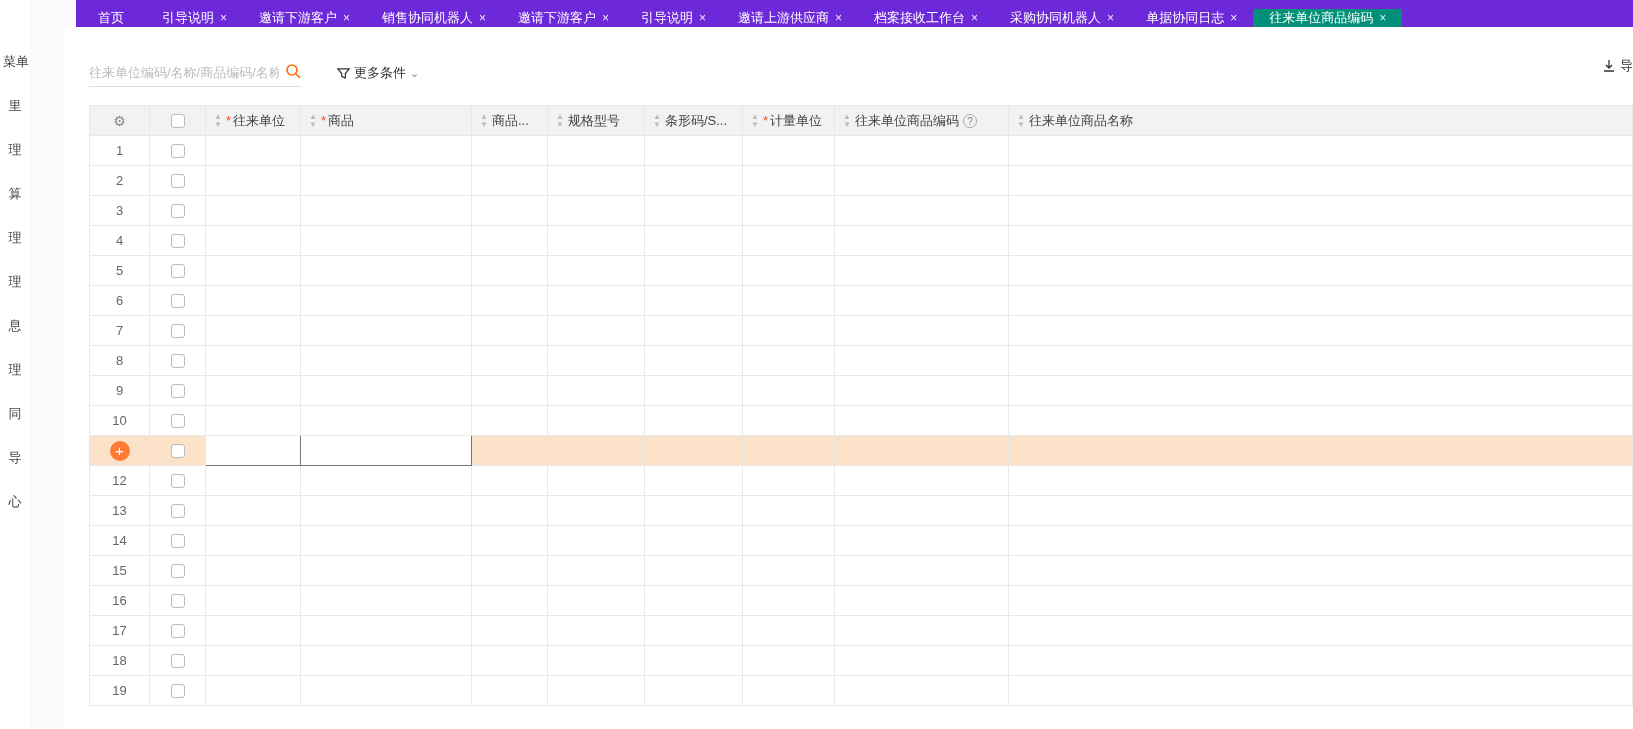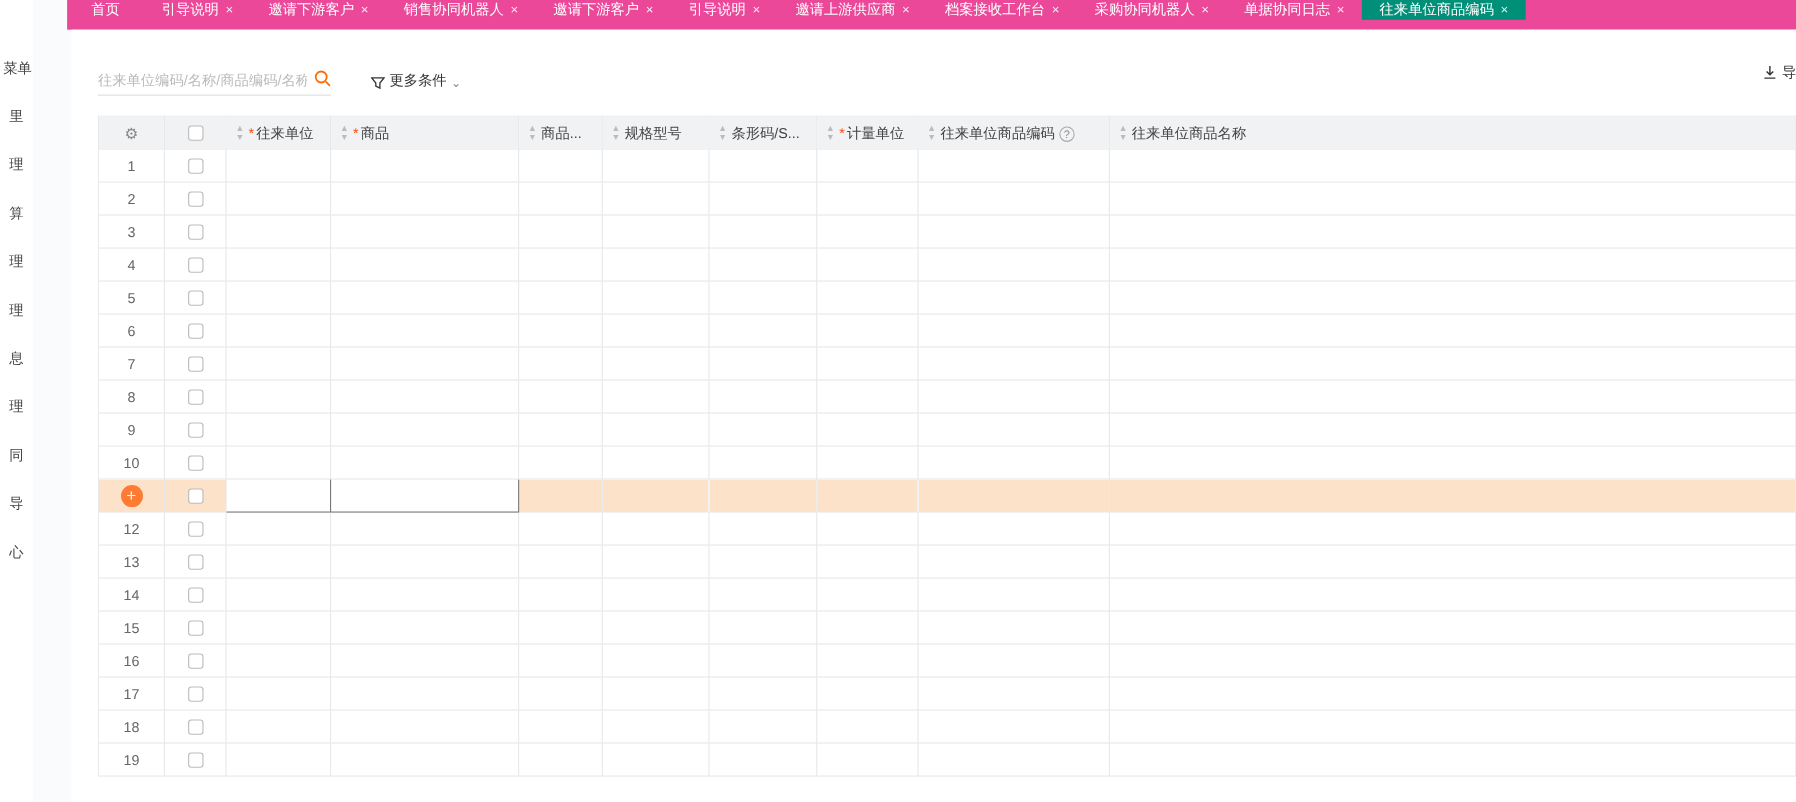--- a/index.html
+++ b/index.html
@@ -3,36 +3,36 @@
 <meta charset="utf-8">
 <style>
   * { box-sizing: border-box; margin:0; padding:0; }
   body { font-family: "Microsoft YaHei", Arial, sans-serif; font-size:13px; color:#333; background:#fafbfc; width:1633px; height:729px; overflow:hidden; position:relative;}
   
   
   .sidebar { position:absolute; left:0; top:0; width:30px; height:729px; background:#fff; padding-top:40px; }
   .sidebar-item { color:#444; font-size:13px; padding:13px 3px; text-align:center; white-space:nowrap; overflow:hidden; cursor:pointer;}
   
   
-  .tabbar { position:absolute; left:61px; top:0; right:0; height:27px; background:#ec4899; display:flex; align-items:flex-start; color:#fff; font-size:13px;}
+  .tabbar { position:absolute; left:76px; top:0; right:0; height:27px; background:#6d28d9; display:flex; align-items:flex-end; color:#fff; font-size:13px;}
   .tab { padding:0 16px; display:flex; align-items:center; gap:6px; cursor:pointer; white-space:nowrap; }
   .tab.home { padding:0 22px; }
   .tab.active { background:#008f78; }
   .tab .close { font-size:12px; opacity:.9;}
   
   
   .content { position:absolute; left:65px; top:27px; right:0; bottom:0; background:#fff; padding-top:14px;}
   
   
   .filterbar { position:relative; height:54px; padding:10px 24px 0 24px; display:flex; align-items:center; gap:36px;}
   .search-box { position:relative; width:212px; }
   .search-box input { width:100%; height:28px; border:none; border-bottom:1px solid #ddd; font-size:13px; outline:none; padding-right:22px; background:transparent; color:#333;}
   .search-box input::placeholder { color:#bbb; }
   .search-icon { position:absolute; right:0; top:4px; color:#ff6a00; font-size:15px; cursor:pointer;}
-  .more-filter { display:flex; align-items:flex-end; gap:4px; cursor:pointer; color:#333; font-size:13px;}
+  .more-filter { display:flex; align-items:center; gap:4px; cursor:pointer; color:#333; font-size:13px;}
   .filter-icon { font-size:13px;}
   .chev { font-size:11px; color:#888;}
   .export { position:absolute; right:0; top:16px; display:flex; align-items:center; gap:4px; cursor:pointer; color:#333; font-size:13px;}
   
   
   .table-wrap { position:absolute; left:24px; right:0; top:78px; bottom:0; overflow:hidden;}
   table { border-collapse:collapse; width:100%; table-layout:fixed; font-size:13px;}
   th, td { border:1px solid #e6e8ea; height:30px; padding:0 8px; text-align:left; overflow:hidden; white-space:nowrap; text-overflow:ellipsis;}
   thead th { background:#f0f2f4; font-weight:normal; color:#444; position:relative;}
   thead th .sort { display:inline-block; vertical-align:middle; margin-right:4px; line-height:8px; font-size:8px; color:#bbb;}

